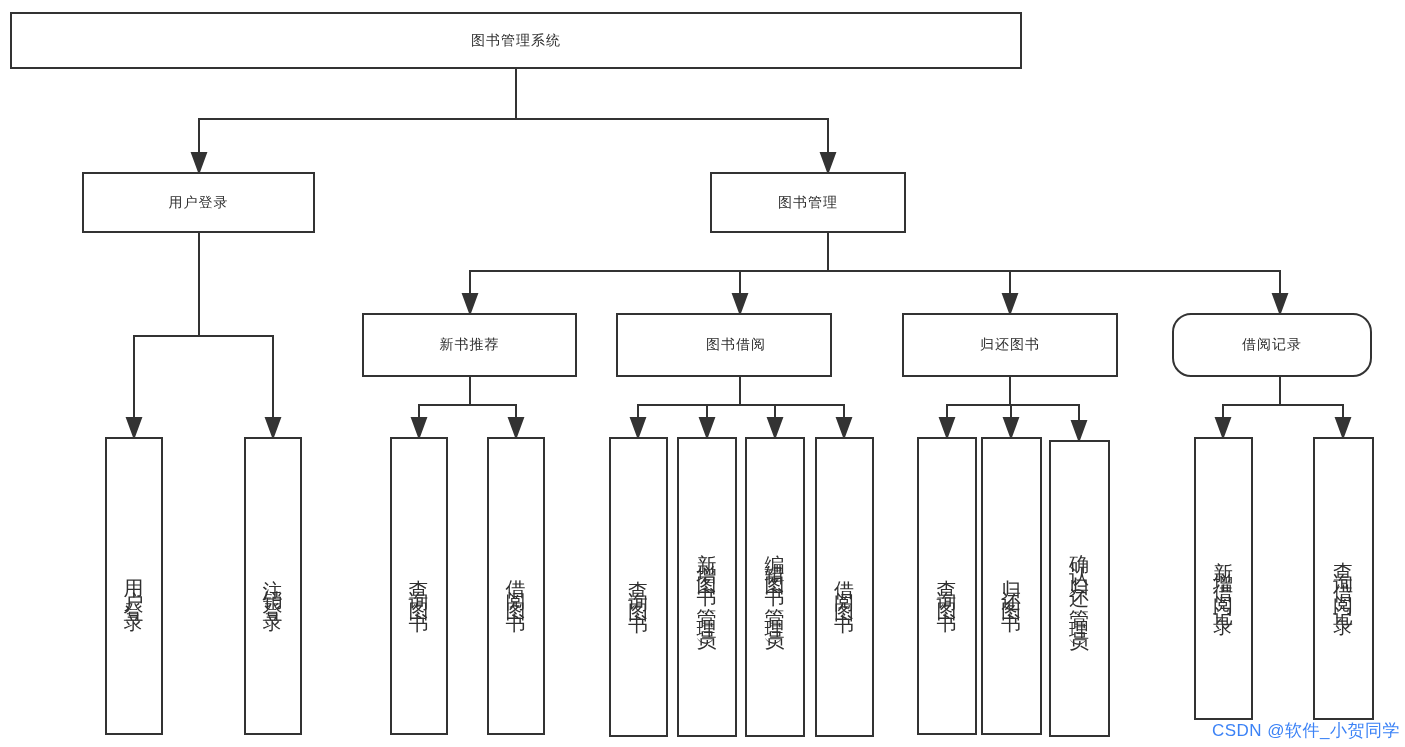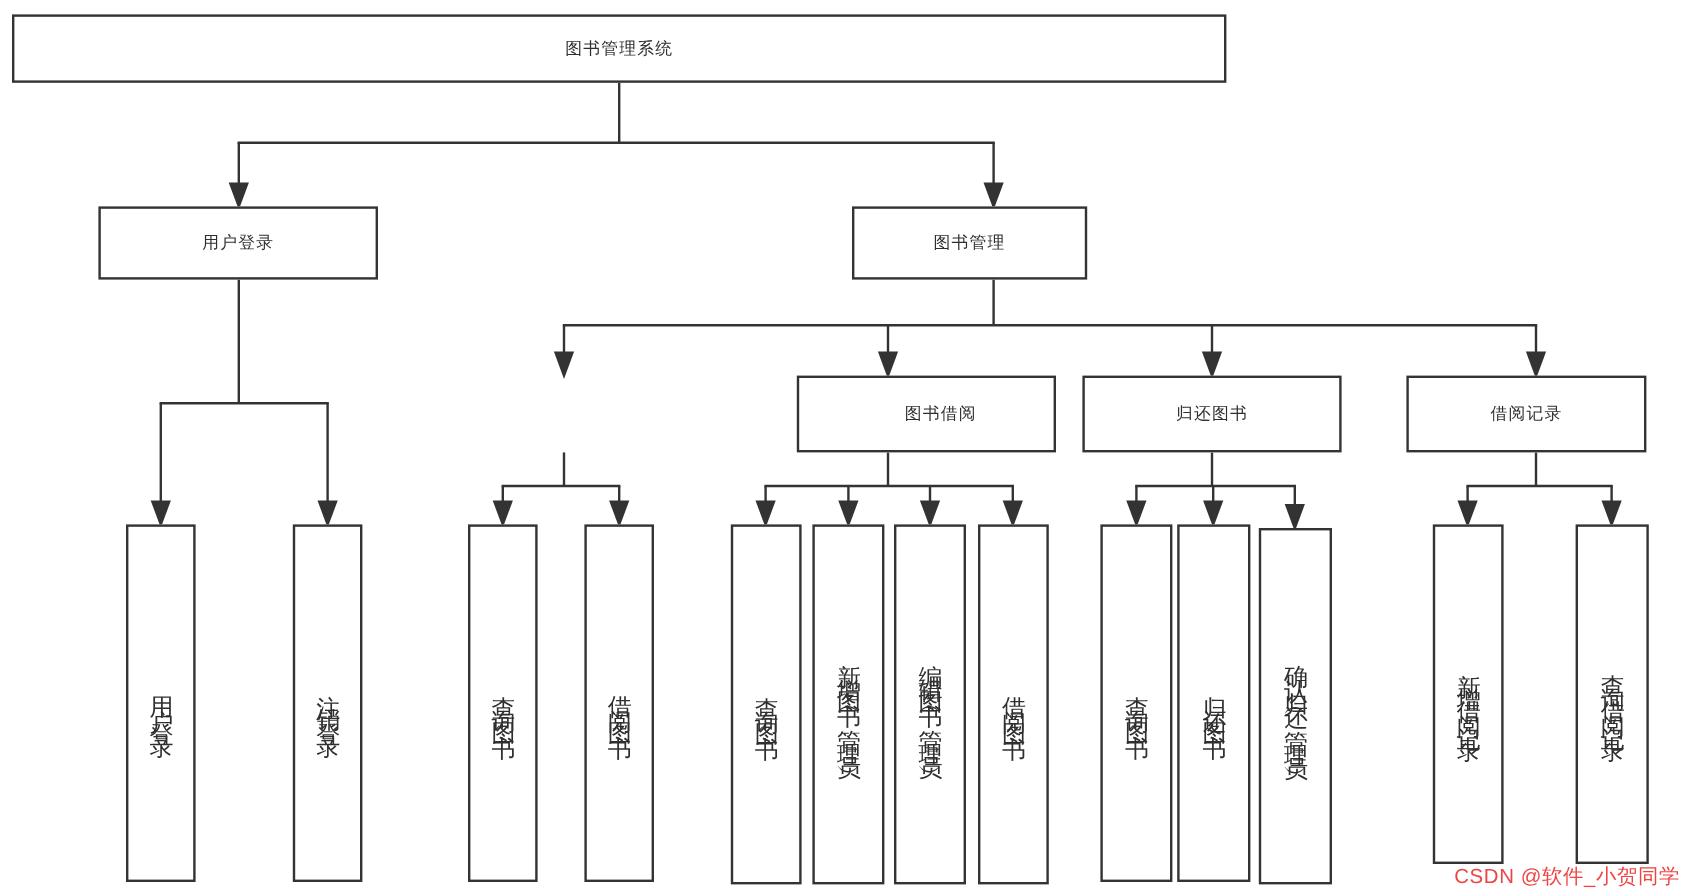--- a/index.html
+++ b/index.html
@@ -40,21 +40,21 @@
     text-orientation: mixed;
     font-size: 20px;
     letter-spacing: 11px;
     line-height: 1;
     overflow: hidden;
   }
   .watermark {
     position: absolute;
     right: 5px;
     bottom: 5px;
-    color: #ef4444;
+    color: #3b82f6;
     font-size: 17px;
     letter-spacing: 0.5px;
     white-space: nowrap;
   }
 </style>
 </head>
 <body>
 
 <div class="stage">
 
@@ -132,23 +132,24 @@
       <polygon points="1216,418 1230,418 1223,437"></polygon>
       <polygon points="1336,418 1350,418 1343,437"></polygon>
     </g>
   </svg>
 
   <div class="hbox" style="left:10px; top:12px; width:1012px; height:57px;">图书管理系统</div>
 
   <div class="hbox" style="left:82px; top:172px; width:233px; height:61px;">用户登录</div>
   <div class="hbox" style="left:710px; top:172px; width:196px; height:61px;">图书管理</div>
 
-  <div class="hbox" style="left:664px; top:313px; width:216px; height:64px;padding-left:24px;">图书借阅</div>
+  <div class="hbox" style="left:362px; top:313px; width:215px; height:64px;">新书推荐</div>
+  <div class="hbox" style="left:616px; top:313px; width:216px; height:64px;padding-left:24px;">图书借阅</div>
   <div class="hbox" style="left:902px; top:313px; width:216px; height:64px;">归还图书</div>
-  <div class="hbox" style="left:1172px; top:313px; width:200px; height:64px;">借阅记录</div>
+  <div class="hbox" style="left:1172px; top:313px; width:200px; height:64px;border-radius:19px;">借阅记录</div>
 
   <div class="vbox" style="left:105px; top:437px; width:58px; height:298px;">用户登录</div>
   <div class="vbox" style="left:244px; top:437px; width:58px; height:298px;">注销登录</div>
 
   <div class="vbox" style="left:390px; top:437px; width:58px; height:298px;">查询图书</div>
   <div class="vbox" style="left:487px; top:437px; width:58px; height:298px;">借阅图书</div>
 
   <div class="vbox" style="left:609px; top:437px; width:59px; height:300px;">查询图书</div>
   <div class="vbox" style="left:677px; top:437px; width:60px; height:300px;">新增图书（管理员）</div>
   <div class="vbox" style="left:745px; top:437px; width:60px; height:300px;">编辑图书（管理员）</div>

